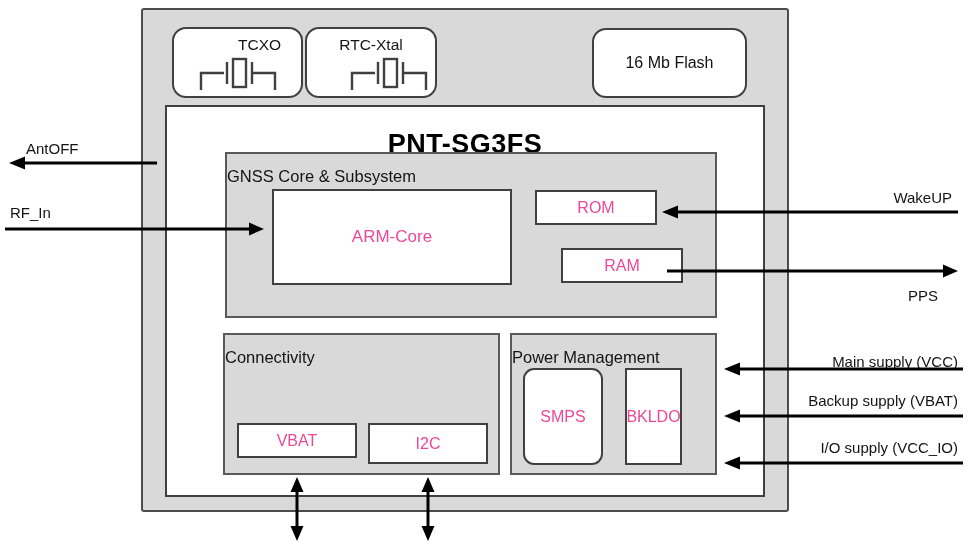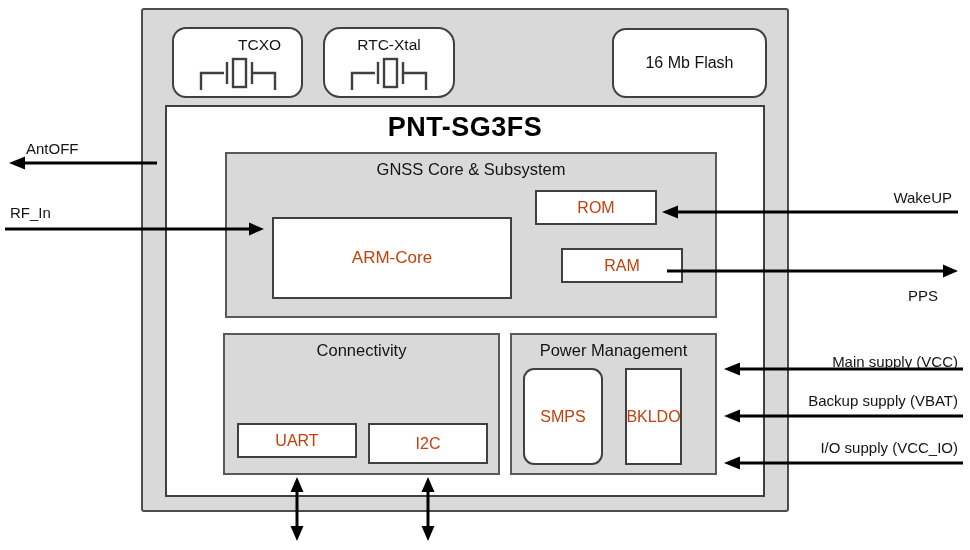--- a/index.html
+++ b/index.html
@@ -14,31 +14,31 @@
   }
   .chip-inner{
     background:#ffffff;border:2px solid #404040;
   }
   .gray-block{
     background:#d9d9d9;border:2px solid #595959;
   }
   .white-box{
     background:#ffffff;border:2px solid #404040;
     display:flex;align-items:center;justify-content:center;
-    font-size:16px;color:#c2410c;
+    font-size:16px;color:#ec4899;
   }
   .rounded-box{
     background:#ffffff;border:2px solid #404040;border-radius:14px;
   }
   .block-title{
-    text-align:center;font-size:16.5px;color:#141414;padding-top:6px;
+    font-size:16.5px;color:#141414;padding-top:13px;
   }
   .chip-title{
     text-align:center;font-weight:bold;font-size:27px;color:#000;
-    letter-spacing:0.5px;padding-top:5px;
+    letter-spacing:0.5px;padding-top:22px;
   }
   .osc-label{text-align:center;font-size:15.5px;padding-top:7px;color:#141414;}
   .sig-label{
     position:absolute;font-size:15px;color:#141414;white-space:nowrap;
   }
   .sig-right{text-align:right;}
   svg.overlay{position:absolute;left:0;top:0;pointer-events:none;}
   .crystal{position:absolute;}
 </style>
 </head>
@@ -50,57 +50,57 @@
   <div class="osc-label">TCXO</div>
 </div>
 <svg class="crystal" style="left:198px;top:57px;" width="80" height="36" viewBox="0 0 80 36">
   <path d="M3,33 L3,16 L26,16" fill="none" stroke="#404040" stroke-width="2.4"></path>
   <path d="M29,5 L29,27" fill="none" stroke="#404040" stroke-width="2.4"></path>
   <rect x="35" y="2" width="13" height="28" fill="#ffffff" stroke="#404040" stroke-width="2.4"></rect>
   <path d="M54,5 L54,27" fill="none" stroke="#404040" stroke-width="2.4"></path>
   <path d="M54,16 L77,16 L77,33" fill="none" stroke="#404040" stroke-width="2.4"></path>
 </svg>
 
-<div class="abs rounded-box" style="left:323px;top:27px;width:132px;height:71px;border-radius:17px;">
+<div class="abs rounded-box" style="left:305px;top:27px;width:132px;height:71px;">
   <div class="osc-label">RTC-Xtal</div>
 </div>
 <svg class="crystal" style="left:349px;top:57px;" width="80" height="36" viewBox="0 0 80 36">
   <path d="M3,33 L3,16 L26,16" fill="none" stroke="#404040" stroke-width="2.4"></path>
   <path d="M29,5 L29,27" fill="none" stroke="#404040" stroke-width="2.4"></path>
   <rect x="35" y="2" width="13" height="28" fill="#ffffff" stroke="#404040" stroke-width="2.4"></rect>
   <path d="M54,5 L54,27" fill="none" stroke="#404040" stroke-width="2.4"></path>
   <path d="M54,16 L77,16 L77,33" fill="none" stroke="#404040" stroke-width="2.4"></path>
 </svg>
 
-<div class="abs rounded-box" style="left:592px;top:28px;width:155px;height:70px;display:flex;align-items:center;justify-content:center;margin-left:20px;">
+<div class="abs rounded-box" style="left:592px;top:28px;width:155px;height:70px;display:flex;align-items:center;justify-content:center;">
   <span style="font-size:16px;">16 Mb Flash</span>
 </div>
 
 <div class="abs chip-inner" style="left:165px;top:105px;width:600px;height:392px;">
   <div class="chip-title">PNT-SG3FS</div>
 </div>
 
 <div class="abs gray-block" style="left:225px;top:152px;width:492px;height:166px;">
   <div class="block-title">GNSS Core &amp; Subsystem</div>
 </div>
-<div class="abs white-box" style="left:272px;top:189px;width:240px;height:82px;font-size:17px;margin-top:28px;">
+<div class="abs white-box" style="left:272px;top:189px;width:240px;height:96px;font-size:17px;">
   <span>ARM-Core</span>
 </div>
 <div class="abs white-box" style="left:535px;top:190px;width:122px;height:35px;">
   <span>ROM</span>
 </div>
 <div class="abs white-box" style="left:561px;top:248px;width:122px;height:35px;">
   <span>RAM</span>
 </div>
 
 <div class="abs gray-block" style="left:223px;top:333px;width:277px;height:142px;">
   <div class="block-title">Connectivity</div>
 </div>
 <div class="abs white-box" style="left:237px;top:423px;width:120px;height:35px;">
-  <span>UART</span>
+  <span>VBAT</span>
 </div>
 <div class="abs white-box" style="left:368px;top:423px;width:120px;height:41px;">
   <span>I2C</span>
 </div>
 
 <div class="abs gray-block" style="left:510px;top:333px;width:207px;height:142px;">
   <div class="block-title">Power Management</div>
 </div>
 <div class="abs white-box" style="left:523px;top:368px;width:80px;height:97px;border-radius:11px;">
   <span>SMPS</span>

